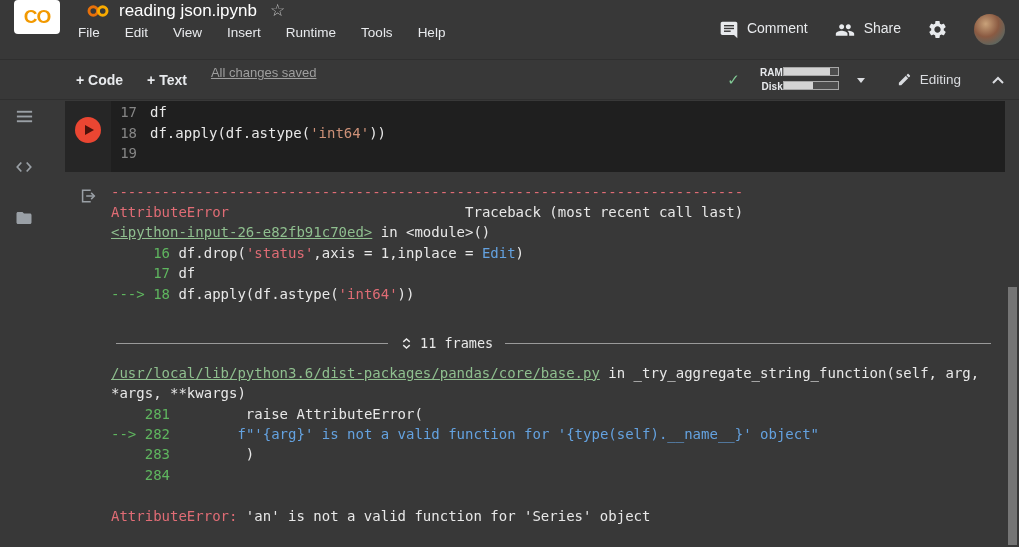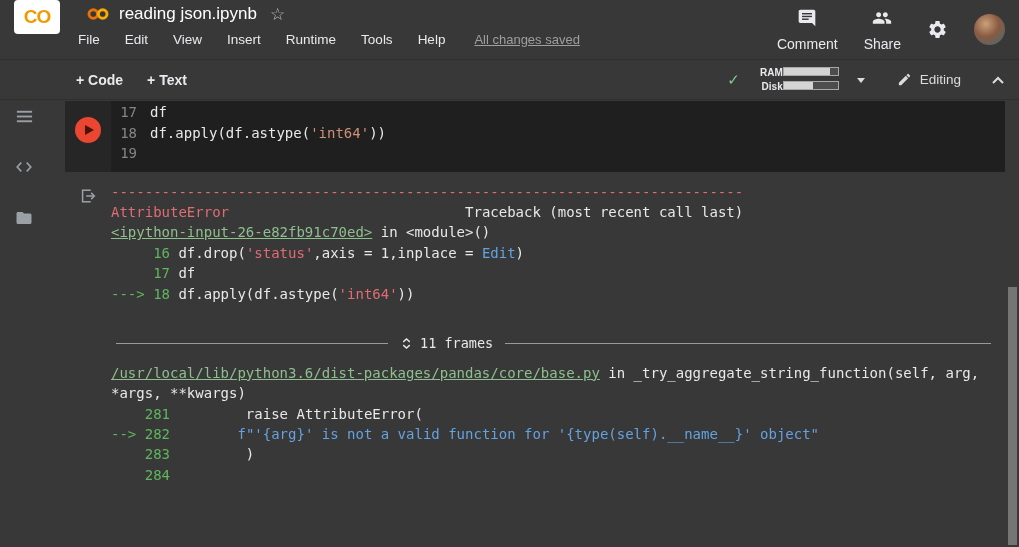--- a/index.html
+++ b/index.html
@@ -14,25 +14,25 @@
   
   .header { height:60px; display:flex; justify-content:space-between; padding:0 14px; border-bottom:1px solid #2f2f2f; }
   .header-left { display:flex; }
   .logo { width:46px; height:34px; background:#ffffff; border-radius:4px; margin-top:0;
           display:flex; align-items:center; justify-content:center;
           font-weight:bold; font-size:19px; color:#f29900; letter-spacing:-1px; flex:none; }
   .title-col { margin-left:18px; display:flex; flex-direction:column; }
   .title-row { display:flex; align-items:center; gap:9px; padding-left:8px; height:28px; }
   .nb-title { font-size:17px; font-weight:500; color:#ffffff; white-space:nowrap; }
   .star { color:#bdbdbd; font-size:17px; margin-left:4px; }
-  .menu-row { display:flex; gap:25px; font-size:13.5px; margin-top:4px; align-items:center; color:#e8eaed; }
+  .menu-row { display:flex; gap:25px; font-size:13.5px; margin-top:4px; align-items:center; color:#e8eaed;flex-direction:column; }
   .menu-item { cursor:default; }
   .autosave { color:#9e9e9e; text-decoration:underline; margin-left:4px; font-size:13px; }
   .header-right { display:flex; align-items:center; gap:26px; }
-  .hdr-btn { display:flex; align-items:center; gap:8px; font-size:14px; color:#e8eaed;flex-direction:column; }
+  .hdr-btn { display:flex; gap:8px; font-size:14px; color:#e8eaed; }
   .avatar { width:31px; height:31px; border-radius:50%;
             background:radial-gradient(circle at 38% 32%, #c9a27a 0%, #8a5a42 45%, #3f6d72 100%); }
   
   .toolbar { height:40px; display:flex; align-items:center; justify-content:space-between;
              padding:0 12px 0 76px; border-bottom:1px solid #2f2f2f; }
   .tb-left { display:flex; gap:24px;font-weight:bold; }
   .add-btn { font-size:14px; color:#e8eaed; white-space:nowrap; }
   .tb-right { display:flex; align-items:center; gap:16px; }
   .check { color:#81c995; font-size:15px; }
   .res-rows { display:flex; flex-direction:column; gap:3px; }
@@ -250,19 +250,20 @@
         <div class="fline fl-right"></div>
       </div>
       <div>
           <div class="tb-line"><span class="seg-link">/usr/local/lib/python3.6/dist-packages/pandas/core/base.py</span><span class="seg-default"> in </span><span class="seg-default">_try_aggregate_string_function(self, arg,</span></div>
           <div class="tb-line"><span class="seg-default">*args, **kwargs)</span></div>
           <div class="tb-line"><span class="seg-green">    281</span><span class="seg-default">         raise AttributeError(</span></div>
           <div class="tb-line"><span class="seg-green">--&gt; 282</span><span class="seg-default">        </span><span class="seg-blue">f"'{arg}' is not a valid function for '{type(self).__name__}' object"</span></div>
           <div class="tb-line"><span class="seg-green">    283</span><span class="seg-default">         )</span></div>
           <div class="tb-line"><span class="seg-green">    284 </span></div>
           <div class="tb-line"></div>
+          <div class="tb-line"><span class="seg-red">AttributeError:</span><span class="seg-default"> 'an' is not a valid function for 'Series' object</span></div>
         </div>
     </div>
   </div>
 
 </div>
 
 <div class="scroll-thumb"></div>
 
 </body></html>

